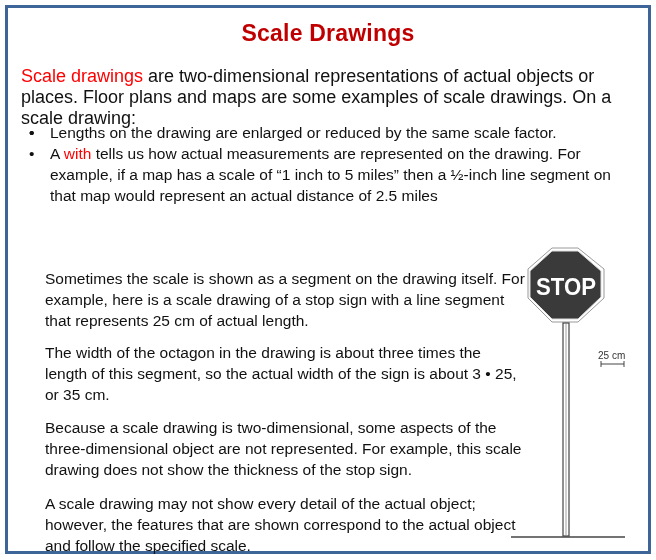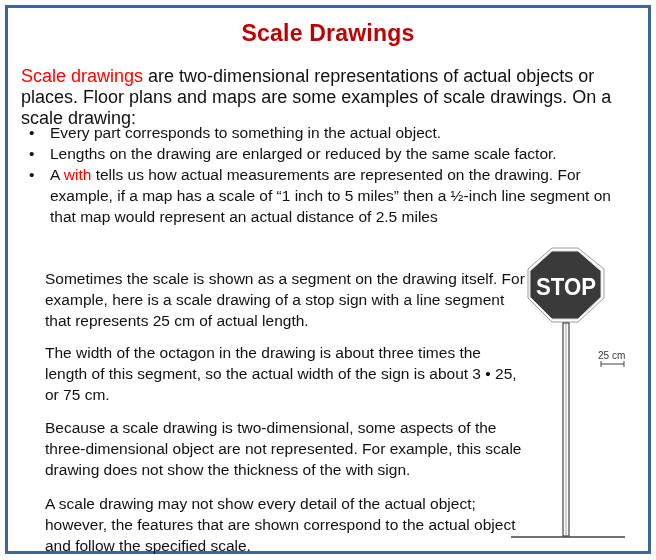--- a/index.html
+++ b/index.html
@@ -22,28 +22,28 @@
 </head>
 <body>
 
 <div class="frame"></div>
 
 <div class="title">Scale Drawings</div>
 
 <div class="intro"><span class="hl">Scale drawings</span><span> are two-dimensional representations of actual objects or places. Floor plans and maps are some examples of scale drawings. On a scale drawing:</span></div>
 
 <ul class="bullets">
-  <li><span class="dot">•</span><span>Every part corresponds to something in the actual object.</span></li>
+  <li><span class="dot">•</span></li>
   <li><span class="dot">•</span><span>Lengths on the drawing are enlarged or reduced by the same scale factor.</span></li>
   <li><span class="dot">•</span><span>A </span><span class="hl">with</span><span> tells us how actual measurements are represented on the drawing. For example, if a map has a scale of “1 inch to 5 miles” then a ½-inch line segment on that map would represent an actual distance of 2.5 miles</span></li>
 </ul>
 
 <p class="para p1">Sometimes the scale is shown as a segment on the drawing itself. For example, here is a scale drawing of a stop sign with a line segment that represents 25 cm of actual length.</p>
-<p class="para p2">The width of the octagon in the drawing is about three times the length of this segment, so the actual width of the sign is about 3 • 25, or 75 cm.</p>
-<p class="para p3">Because a scale drawing is two-dimensional, some aspects of the three-dimensional object are not represented. For example, this scale drawing does not show the thickness of the with sign.</p>
+<p class="para p2">The width of the octagon in the drawing is about three times the length of this segment, so the actual width of the sign is about 3 • 25, or 35 cm.</p>
+<p class="para p3">Because a scale drawing is two-dimensional, some aspects of the three-dimensional object are not represented. For example, this scale drawing does not show the thickness of the stop sign.</p>
 <p class="para p4">A scale drawing may not show every detail of the actual object; however, the features that are shown correspond to the actual object and follow the specified scale.</p>
 
 <svg class="sign" viewBox="0 0 130 300" width="130" height="300">
   <polygon points="46,5 72,5 98,26 98,55 72,79 46,79 22,55 22,26" transform="translate(1,0)" fill="#fff" stroke="#999" stroke-width="1"></polygon>
   <polygon points="47,8 73,8 96,28 96,54 73,76 47,76 25,54 25,28" fill="#3a3a3a" stroke="#ddd" stroke-width="1"></polygon>
   <text x="61" y="52" text-anchor="middle" font-family="'Liberation Sans', sans-serif" font-size="24" font-weight="bold" fill="#fff" textLength="60" lengthAdjust="spacingAndGlyphs">STOP</text>
   <rect x="58" y="80" width="6" height="213" fill="#fff" stroke="#444" stroke-width="1.2"></rect>
   <line x1="61" y1="80" x2="61" y2="293" stroke="#888" stroke-width="0.8"></line>
   <line x1="6" y1="294" x2="120" y2="294" stroke="#444" stroke-width="1.5"></line>
   <g>

